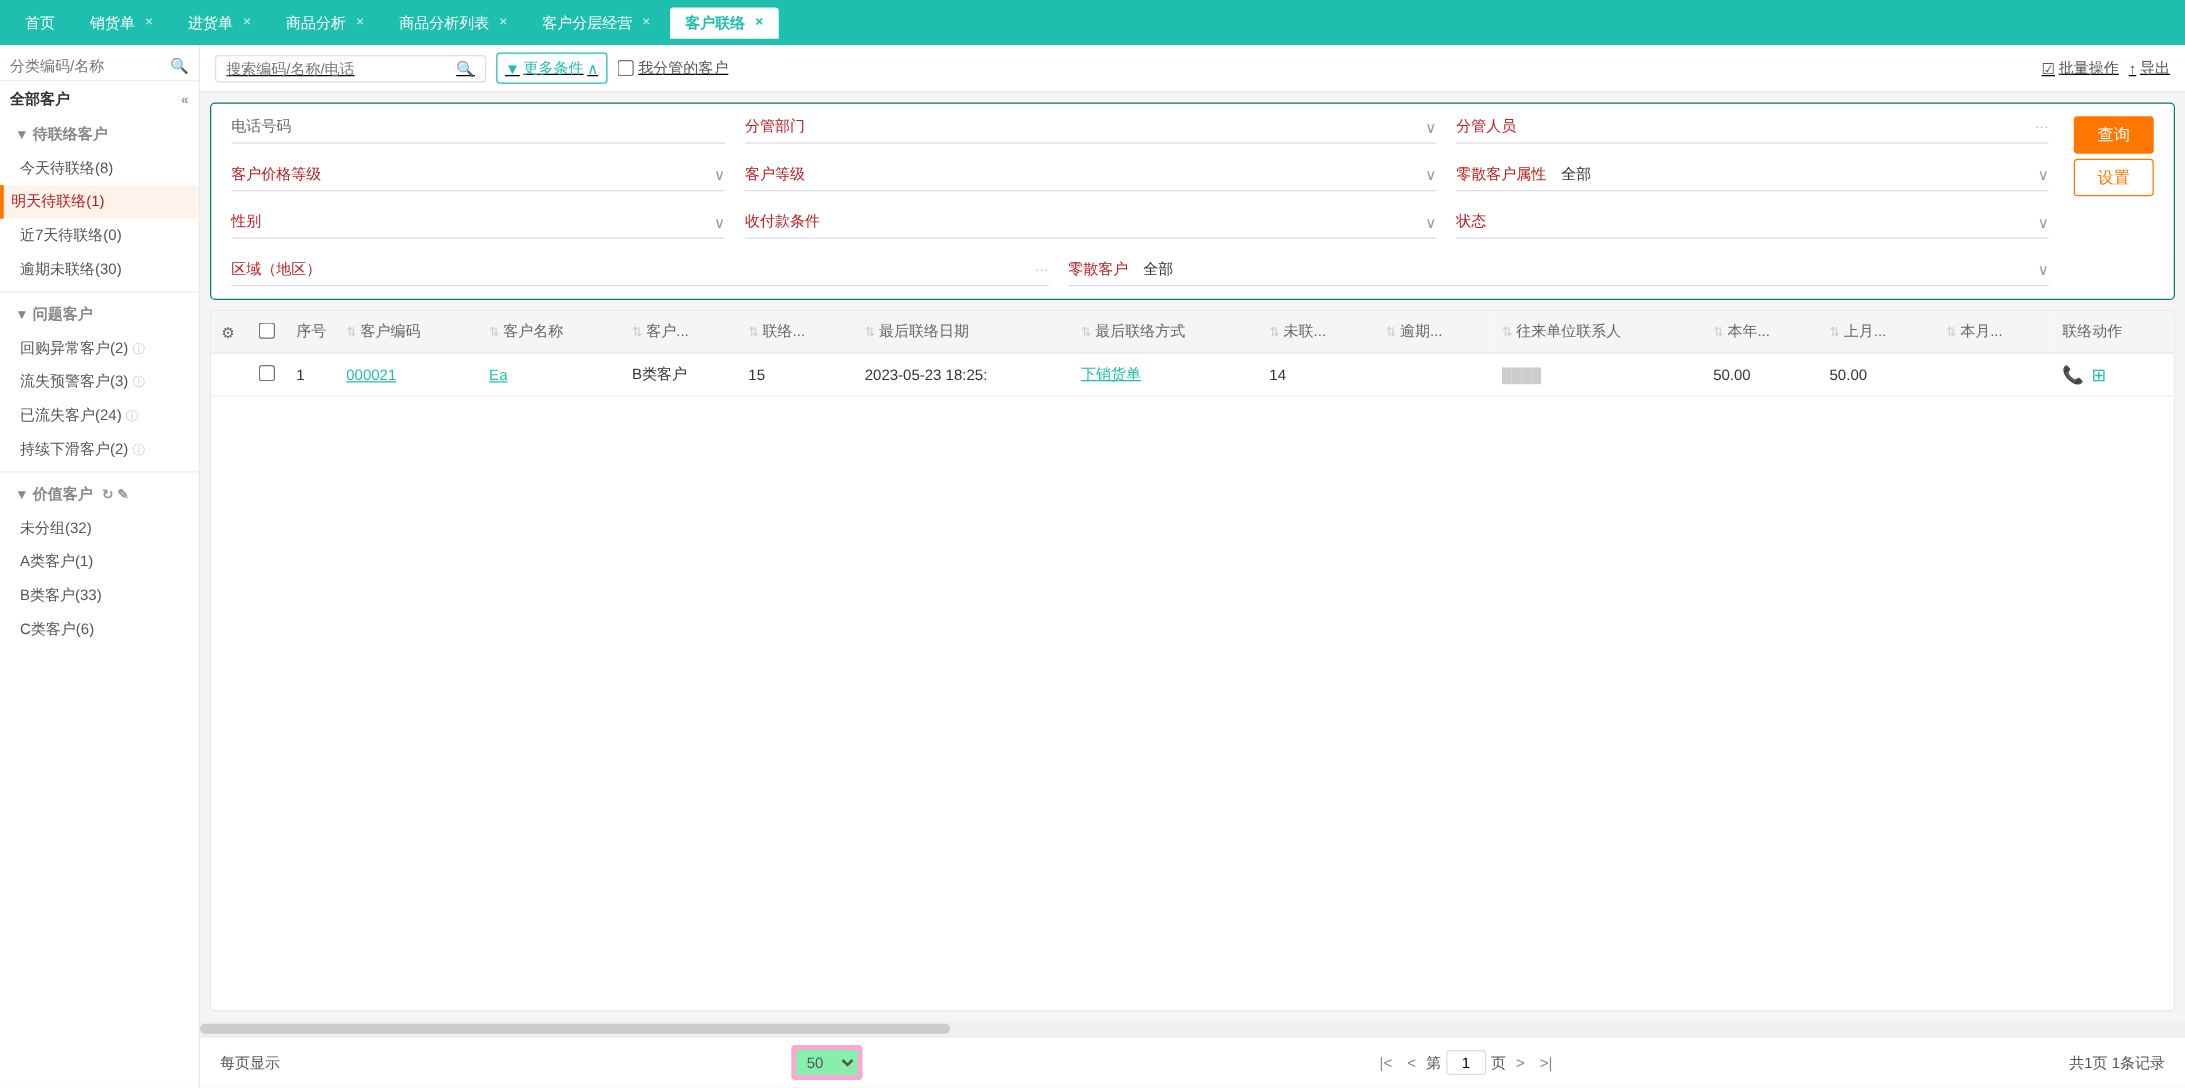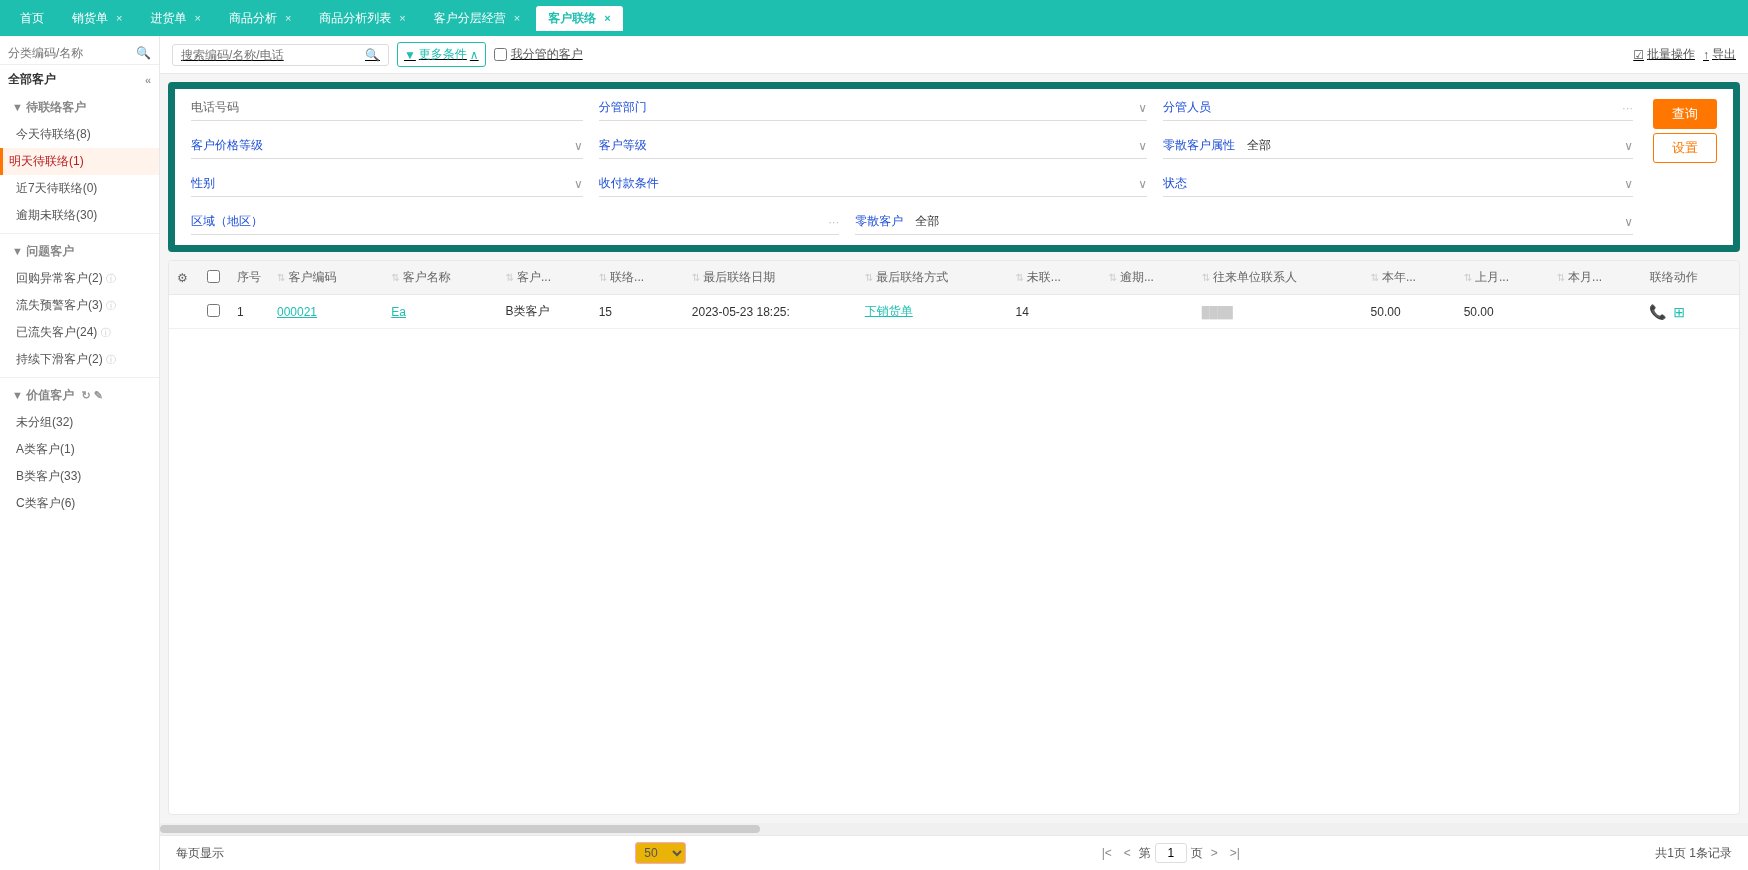--- a/index.html
+++ b/index.html
@@ -75,40 +75,40 @@
     .toolbar-right { margin-left: auto; display: flex; align-items: center; gap: 8px; }
     .batch-btn {
       display: flex; align-items: center; gap: 3px; color: #555; cursor: pointer;
     }
     .export-btn {
       display: flex; align-items: center; gap: 3px; color: #555; cursor: pointer;
     }
 
     
     .filter-panel {
-      background: #fff; border: 7px solid #0f766e; margin: 8px;
+      background: #fff; border: 1px solid #0f766e; margin: 8px;
       border-radius: 4px; padding: 10px 16px;
     }
     .filter-row {
       display: flex; align-items: center; margin-bottom: 8px; gap: 16px;
     }
     .filter-field {
       display: flex; align-items: center; flex: 1; gap: 8px;
       border-bottom: 1px solid #ddd; padding-bottom: 4px; min-width: 0;
     }
     .filter-field label { color: #666; white-space: nowrap; min-width: 60px; }
     .filter-field input {
       border: none; outline: none; flex: 1; font-size: 12px; color: #333;
     }
     .filter-select {
       display: flex; align-items: center; flex: 1; gap: 8px;
       border-bottom: 1px solid #ddd; padding-bottom: 4px; min-width: 0;
       cursor: pointer;
     }
-    .filter-select label { color: #1d4ed8; white-space: nowrap; }
+    .filter-select label { color: #b91c1c; white-space: nowrap; }
     .filter-select .placeholder { color: #ccc; flex: 1; }
     .filter-select .arrow { color: #999; margin-left: auto; }
     .filter-query-btn {
       background: #ff7700; color: #fff; border: none; padding: 6px 18px;
       border-radius: 3px; cursor: pointer; font-size: 13px; white-space: nowrap;
     }
     .filter-set-btn {
       background: #fff; color: #ff7700; border: 1px solid #ff7700; padding: 5px 18px;
       border-radius: 3px; cursor: pointer; font-size: 13px; white-space: nowrap;
     }
@@ -132,22 +132,22 @@
     .action-icon { color: #1fbfb0; cursor: pointer; font-size: 14px; }
     .gear-col { width: 30px; }
 
     
     .footer {
       background: #fff; border-top: 1px solid #e8e8e8;
       padding: 6px 16px; display: flex; align-items: center;
       justify-content: space-between; gap: 8px; color: #555;
     }
     .page-size-select {
-      border: 1px solid #f9a8d4; padding: 2px 4px; border-radius: 3px;
-      color: #555; background: #eab308; cursor: pointer;
+      border: 4px solid #f9a8d4; padding: 2px 4px; border-radius: 3px;
+      color: #555; background: #86efac; cursor: pointer;
     }
     .pagination { display: flex; align-items: center; gap: 4px; }
     .page-nav { color: #888; cursor: pointer; padding: 2px 4px; }
     .page-input {
       border: 1px solid #ddd; width: 32px; text-align: center;
       padding: 2px; border-radius: 3px; font-size: 12px;
     }
 
     .scrollbar-area { height: 12px; background: #f0f0f0; overflow: hidden; }
     .scrollbar-thumb { height: 8px; margin: 2px 160px 2px 0; background: #ccc; border-radius: 4px; width: 600px; margin-left: 0; }

